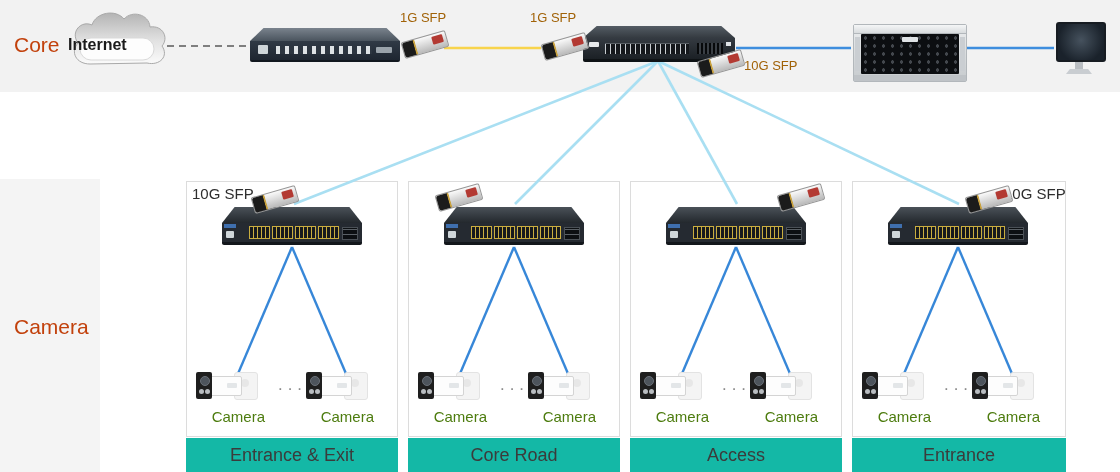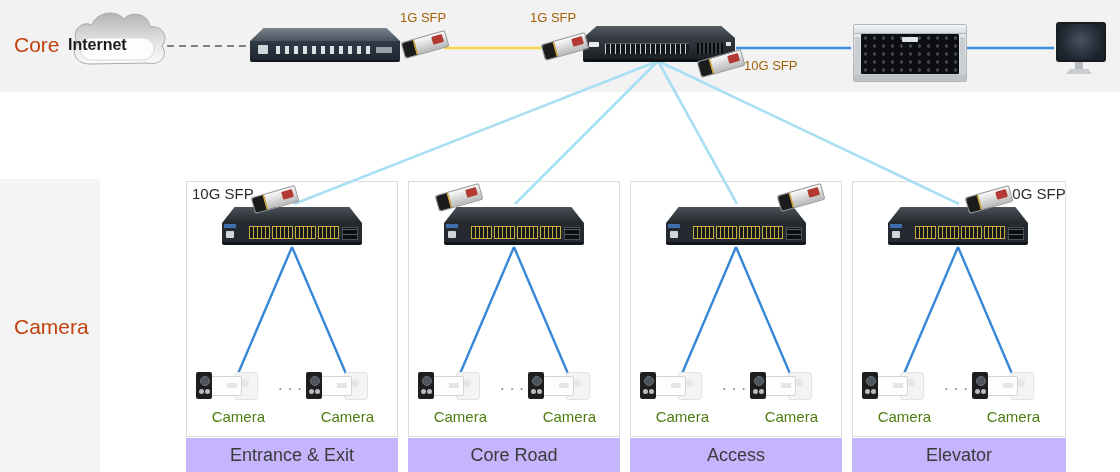--- a/index.html
+++ b/index.html
@@ -59,21 +59,21 @@
   .monitor{left:1056px;top:22px;width:50px;height:52px;}
   .mon-screen{position:absolute;left:0;top:0;width:46px;height:36px;background:radial-gradient(circle at 50% 45%,#46525e,#1a222b 75%);border:2px solid #171c22;border-radius:3px;}
   .mon-neck{position:absolute;left:19px;top:40px;width:8px;height:7px;background:#b9bdc1;}
   .mon-base{position:absolute;left:10px;top:47px;width:26px;height:5px;background:#c9cdd1;clip-path:polygon(15% 0,85% 0,100% 100%,0 100%);}
 
   
   .sfp-label{font-size:13px;color:#a16207;z-index:2;white-space:nowrap;}
 
   
   .panel{top:181px;height:256px;background:#fff;border:1px solid #dcdcdc;box-sizing:border-box;}
-  .panel-footer{top:438px;height:34px;background:#c4b5fd;text-align:center;line-height:34px;font-size:18px;color:#3b3b3b;z-index:2;}
+  .panel-footer{top:438px;height:34px;background:#14b8a6;text-align:center;line-height:34px;font-size:18px;color:#3b3b3b;z-index:2;}
 
   
   .aswitch{position:absolute;left:36px;top:26px;width:140px;z-index:2;}
   .aswitch .top-face{height:16px;background:linear-gradient(180deg,#4a5158,#23282d);}
   .as-body{position:relative;height:19px;background:#252a31;border-bottom:3px solid #13171c;border-radius:0 0 2px 2px;}
   .as-tab{position:absolute;left:2px;top:1px;width:12px;height:4px;background:#3f6fae;}
   .as-led{position:absolute;left:4px;top:8px;width:8px;height:7px;background:#cfd6da;border-radius:1px;}
   .ap-row{position:absolute;left:26px;top:3px;width:92px;height:13px;display:flex;}
   .ap{flex:1;margin:0 1px;border:1px solid #c9ad3f;background:repeating-linear-gradient(90deg,#16191d 0 3px,#c9ad3f 3px 4px);}
   .as-sfp{position:absolute;right:4px;top:4px;width:14px;height:11px;background:repeating-linear-gradient(0deg,#0c0f12 0 4px,#5a6066 4px 5px);border:1px solid #4a5056;}
@@ -340,13 +340,13 @@
     <div class="cam-front">
         <div class="cam-lens"></div>
         <div class="cam-ir"></div>
         <div class="cam-ir r"></div>
       </div>
   </div>
   <div class="cam-dots">···</div>
   <div class="cam-label" style="left:9px;top:227px;">Camera</div>
   <div class="cam-label" style="left:118px;top:227px;">Camera</div>
 </div>
-<div class="abs panel-footer" style="left:852px;width:214px;">Elevator</div>
+<div class="abs panel-footer" style="left:852px;width:214px;">Entrance</div>
 
 </body></html>

